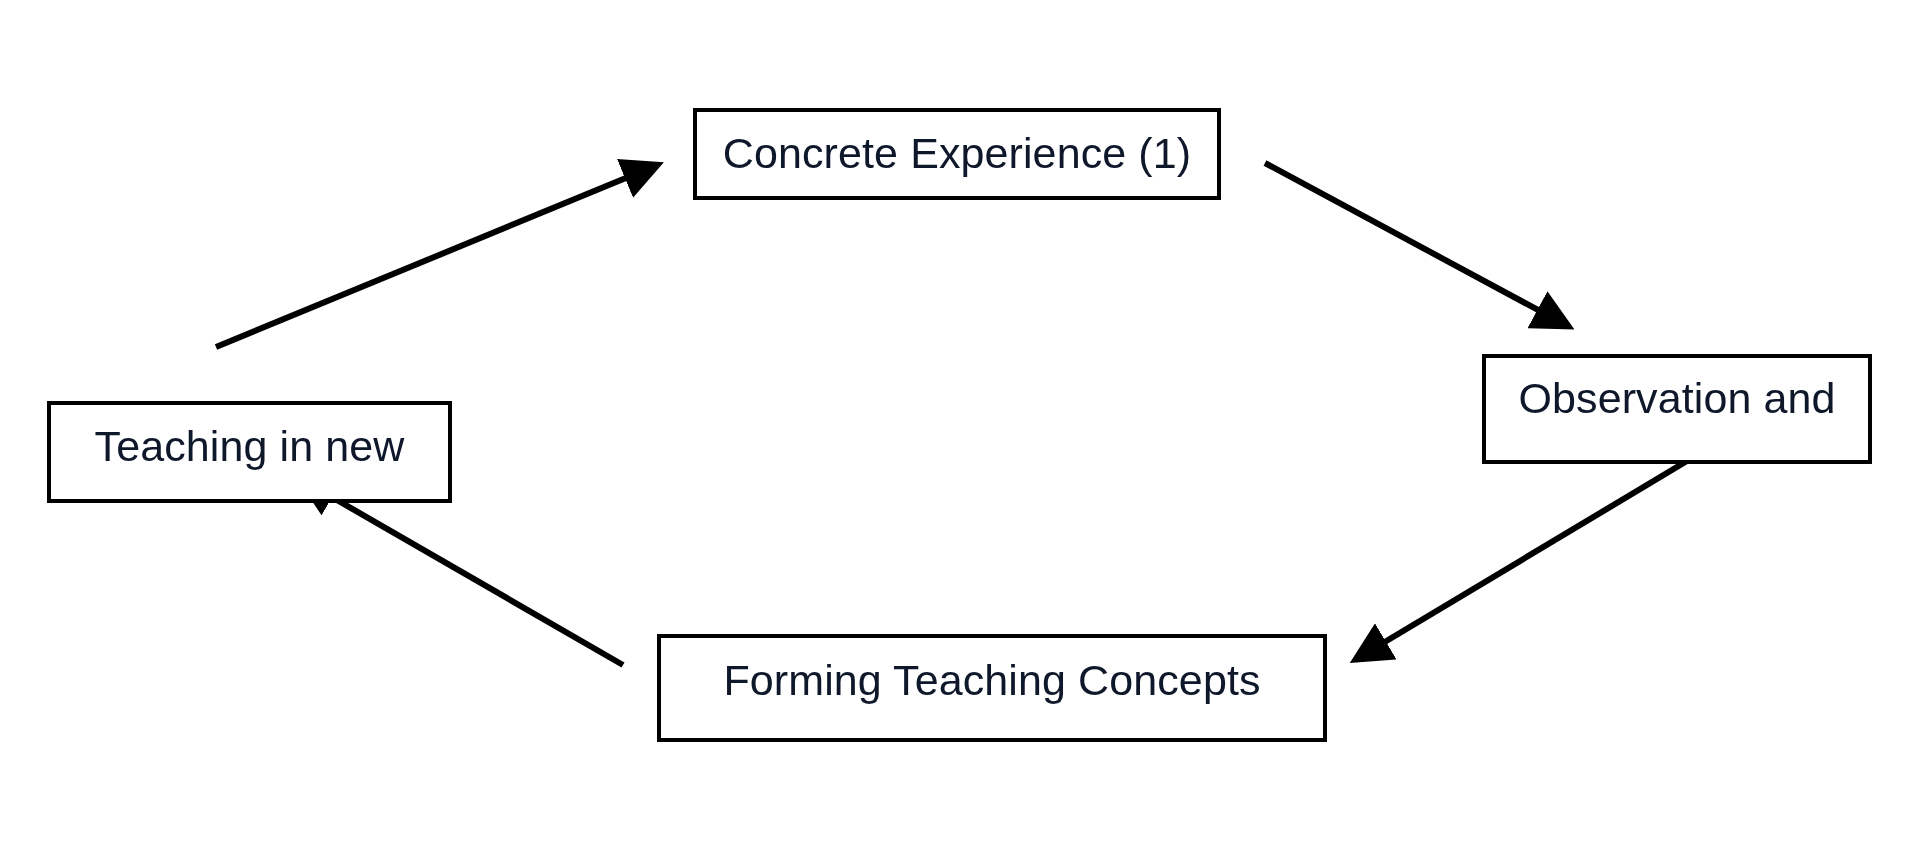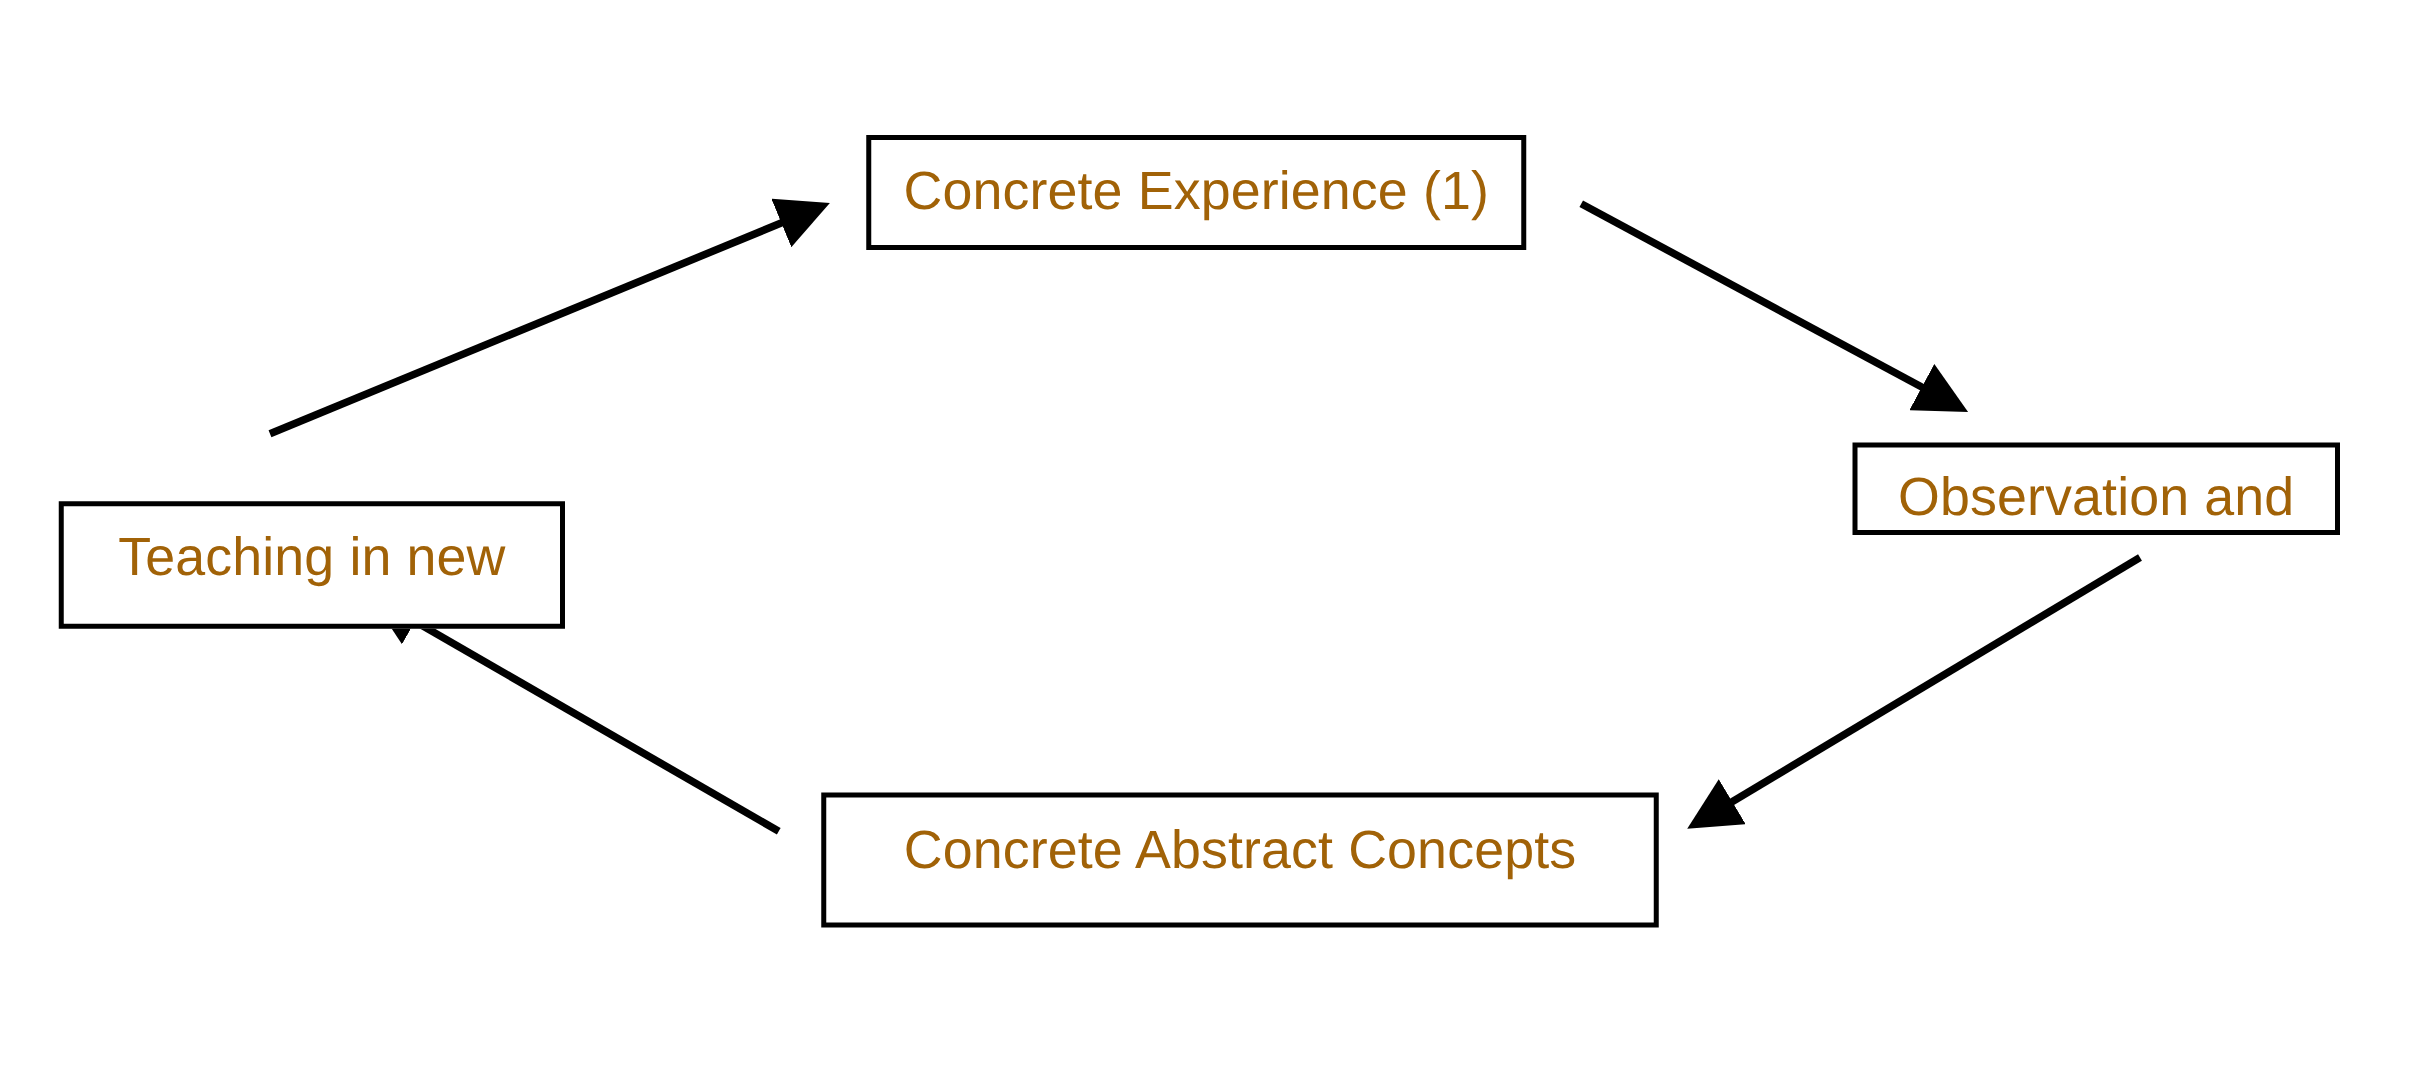--- a/index.html
+++ b/index.html
@@ -30,21 +30,21 @@
     position: absolute;
     box-sizing: border-box;
     background: #ffffff;
     border: 4px solid #000000;
     display: flex;
     align-items: flex-start;
     justify-content: center;
     z-index: 2;
   }
   .node-label {
-    color: #a16207;
+    color: #0f172a;
     font-family: "Liberation Sans", sans-serif;
     font-size: 43px;
     line-height: 1.05;
     white-space: nowrap;
     letter-spacing: 0.1px;
   }
   
   #node-concrete-experience {
     left: 693px;
     top: 108px;
@@ -59,21 +59,21 @@
     width: 405px;
     height: 102px;
     padding-top: 19px;
     margin-top: 48px;
   }
   
   #node-observation-and {
     left: 1482px;
     top: 354px;
     width: 390px;
-    height: 74px;
+    height: 110px;
     padding-top: 18px;
   }
   
   #node-forming-abstract-concepts {
     left: 657px;
     top: 634px;
     width: 670px;
     height: 108px;
     padding-top: 20px;
   }
@@ -110,20 +110,20 @@
 
   <div class="node-box" id="node-concrete-experience">
     <span class="node-label">Concrete Experience (1)</span>
   </div>
 
   <div class="node-box" id="node-observation-and">
     <span class="node-label">Observation and</span>
   </div>
 
   <div class="node-box" id="node-forming-abstract-concepts">
-    <span class="node-label">Concrete Abstract Concepts</span>
+    <span class="node-label">Forming Teaching Concepts</span>
   </div>
 
   <div class="node-box" id="node-teaching-in-new">
     <span class="node-label">Teaching in new</span>
   </div>
 
 </div>
 
 </body></html>

